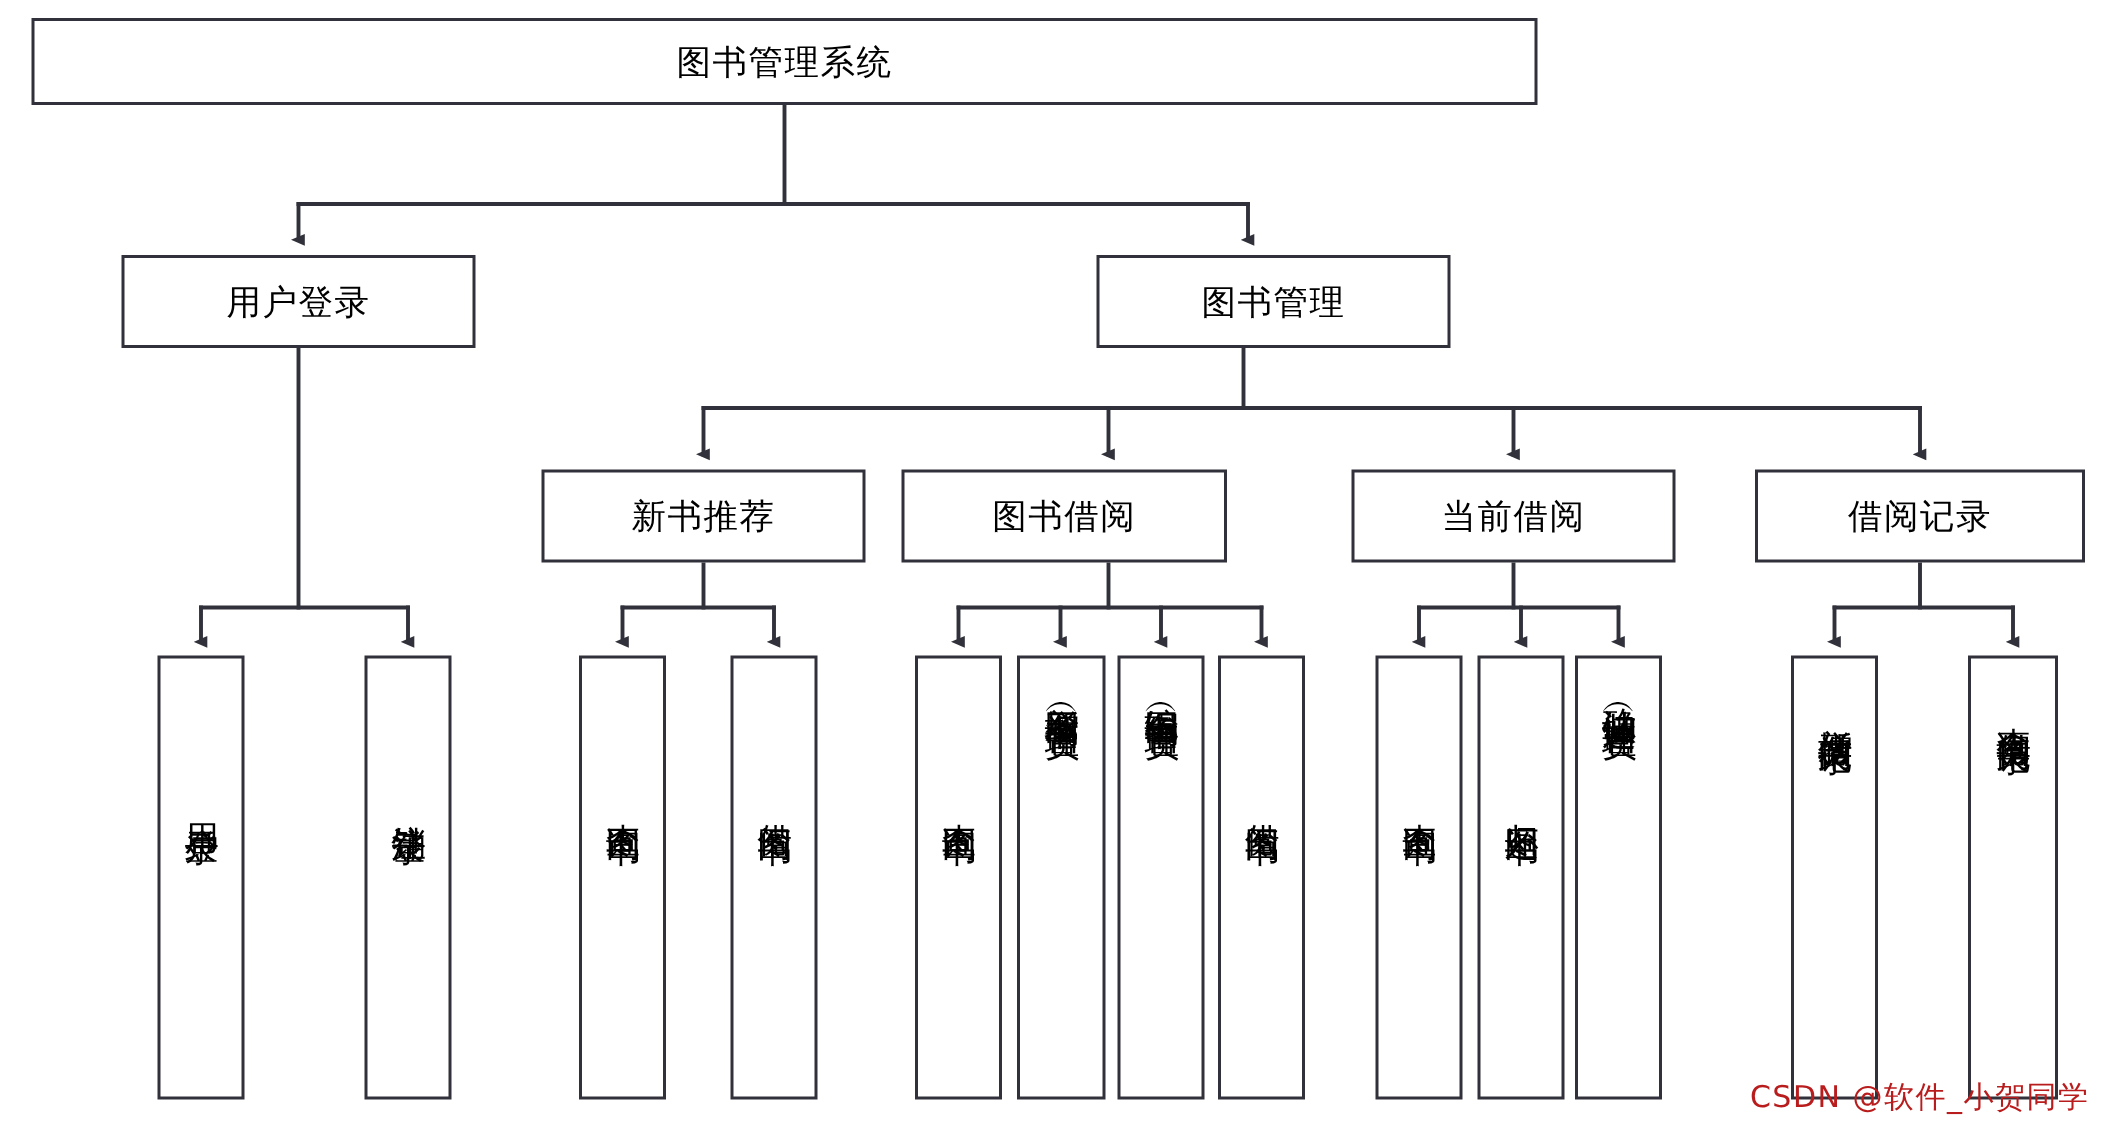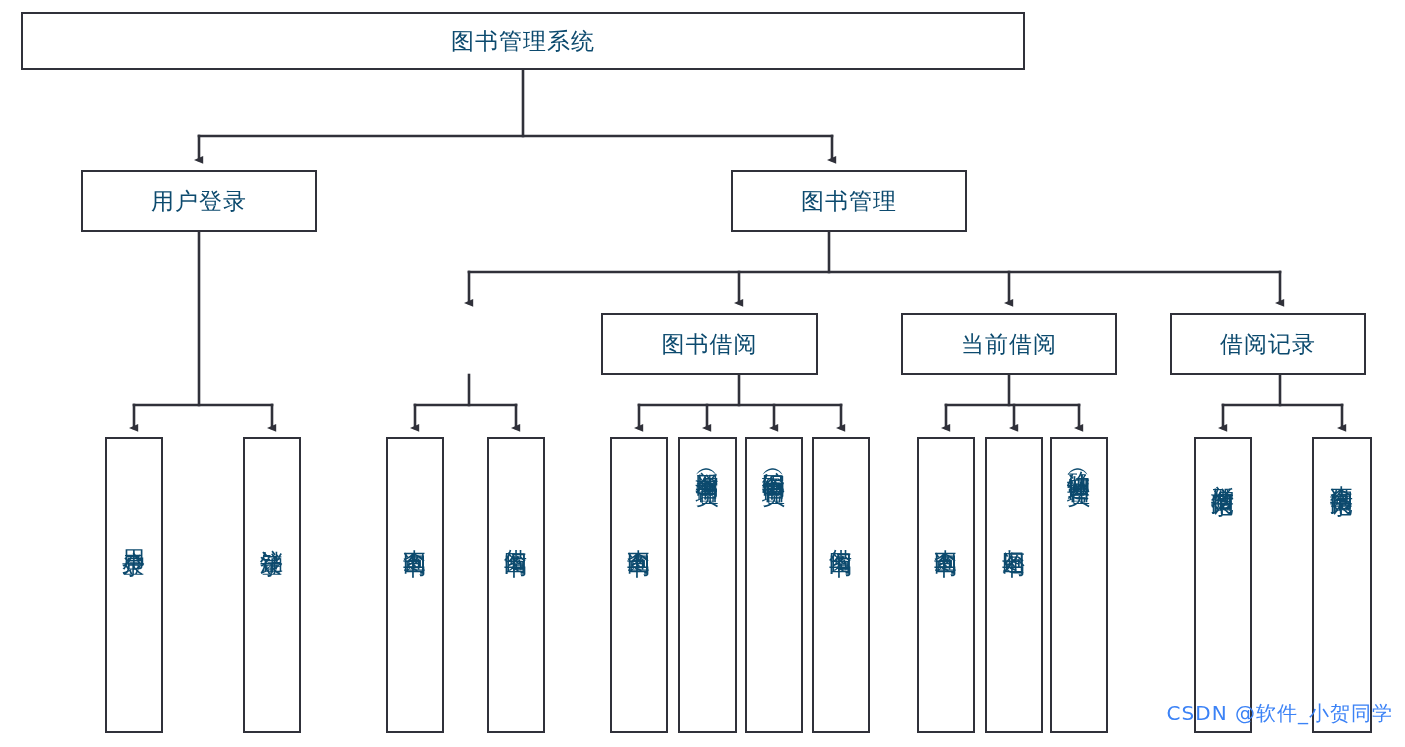--- a/index.html
+++ b/index.html
@@ -21,21 +21,21 @@
     pointer-events:none;
   }
   .node{
     position:absolute;
     box-sizing:border-box;
     background:#ffffff;
     border:2.5px solid #30313a;
     display:flex;
     align-items:center;
     justify-content:center;
-    color:#0c4a6e;
+    color:#000000;
   }
   .node.h{
     font-size:23px;
     letter-spacing:1px;
   }
   .node.v{
     align-items:flex-start;
     justify-content:center;
     padding-top:10px;
   }
@@ -47,23 +47,23 @@
     letter-spacing:2px;
     white-space:nowrap;
     display:block;
   }
   .node.v.pad-a{padding-top:92px;}
   .node.v.pad-b{padding-top:28px;}
   .node.v.pad-c{padding-top:14px;}
   .watermark{
     position:absolute;
     right:12px;
-    bottom:20px;
+    bottom:2px;
     font-size:20px;
-    color:#3b82f6;
+    color:#b91c1c;
     letter-spacing:1px;
     white-space:nowrap;
     user-select:none;
     text-align:center;
   }
 </style>
 </head>
 <body>
 
 <div id="canvas">
@@ -122,27 +122,30 @@
     <span>图书管理系统</span>
   </div>
 
   <div class="node h" style="left:81px;top:170px;width:236px;height:62px;">
     <span>用户登录</span>
   </div>
   <div class="node h" style="left:711px;top:170px;width:236px;height:62px;margin-left:20px;">
     <span>图书管理</span>
   </div>
 
+  <div class="node h" style="left:361px;top:313px;width:216px;height:62px;">
+    <span>新书推荐</span>
+  </div>
   <div class="node h" style="left:601px;top:313px;width:217px;height:62px;">
     <span>图书借阅</span>
   </div>
   <div class="node h" style="left:901px;top:313px;width:216px;height:62px;">
     <span>当前借阅</span>
   </div>
-  <div class="node h" style="left:1170px;top:313px;width:196px;height:62px;">
+  <div class="node h" style="left:1170px;top:313px;width:220px;height:62px;">
     <span>借阅记录</span>
   </div>
 
   <div class="node v pad-a" style="left:105px;top:437px;width:58px;height:296px;">
     <span class="vtext">用户登录</span>
   </div>
   <div class="node v pad-a" style="left:243px;top:437px;width:58px;height:296px;">
     <span class="vtext">注销登录</span>
   </div>
 

